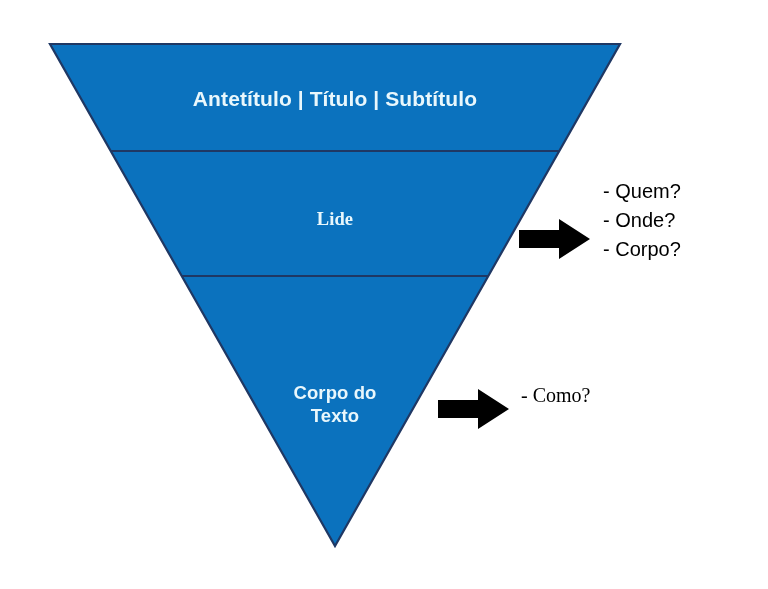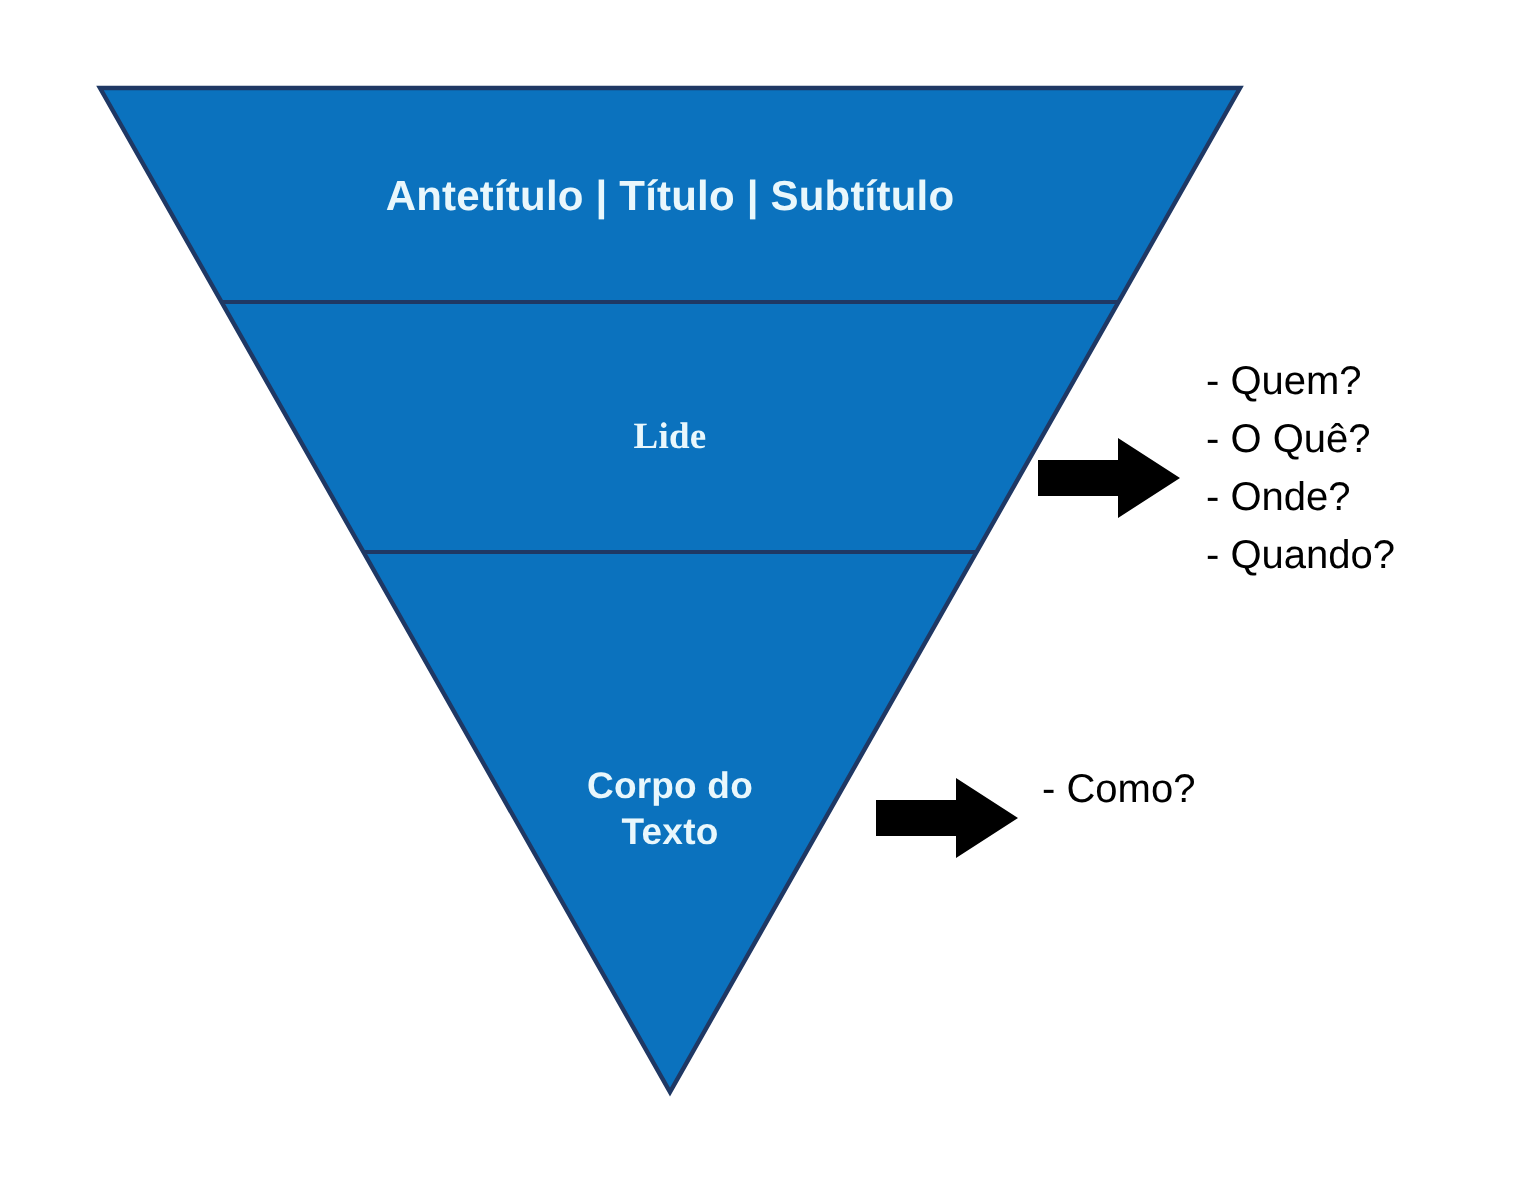--- a/index.html
+++ b/index.html
@@ -78,21 +78,21 @@
 
   
   .question-list {
     position: absolute;
     color: #000000;
     font-size: 20px;
     line-height: 29px;
     white-space: nowrap;
   }
   #list-lide  { left: 603px; top: 177px; }
-  #list-corpo { left: 521px; top: 381px; }
+  #list-corpo { left: 521px; top: 381px; font-family: Liberation Serif, serif; }
   .question-item { display: block; }
 </style>
 </head>
 <body>
 
 <div id="stage">
 
   <svg id="pyramid-svg" viewBox="0 0 768 589">
 
     <polygon points="50,44 620,44 335,546" fill="#0B72BE" stroke="#1F3864" stroke-width="2.2" stroke-linejoin="miter"></polygon>
@@ -112,22 +112,21 @@
   <svg class="block-arrow" id="arrow-lide" width="72" height="42" viewBox="0 0 72 42">
     <polygon points="0,12 40,12 40,1 71,21 40,41 40,30 0,30" fill="#000000"></polygon>
   </svg>
 
   <svg class="block-arrow" id="arrow-corpo" width="72" height="42" viewBox="0 0 72 42">
     <polygon points="0,12 40,12 40,1 71,21 40,41 40,30 0,30" fill="#000000"></polygon>
   </svg>
 
   <div class="question-list" id="list-lide">
     <span class="question-item">- Quem?</span>
-    <span class="question-item">- O Quê?</span>
     <span class="question-item">- Onde?</span>
-    <span class="question-item">- Quando?</span>
+    <span class="question-item">- Corpo?</span>
   </div>
 
   <div class="question-list" id="list-corpo">
     <span class="question-item">- Como?</span>
   </div>
 
 </div>
 
 </body></html>

